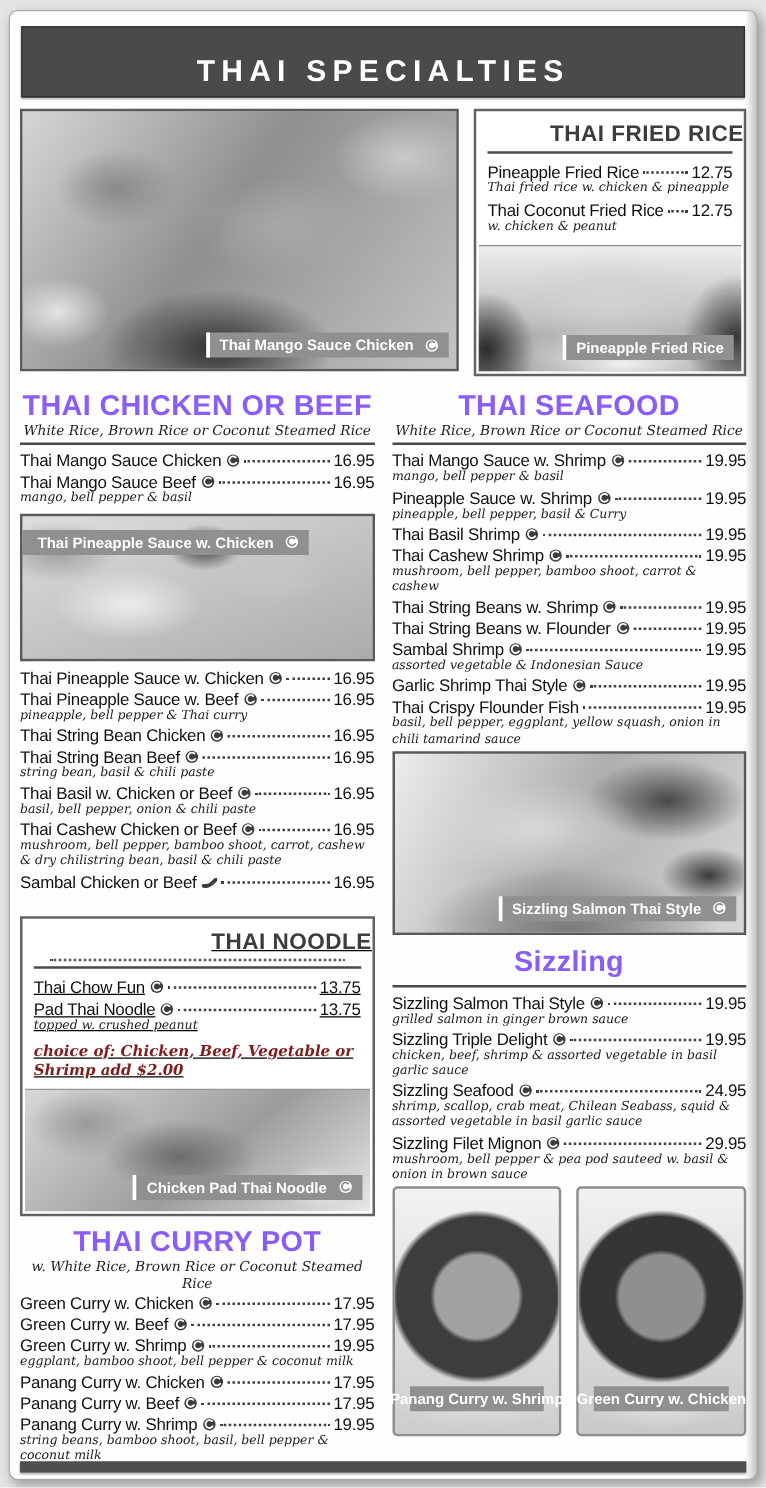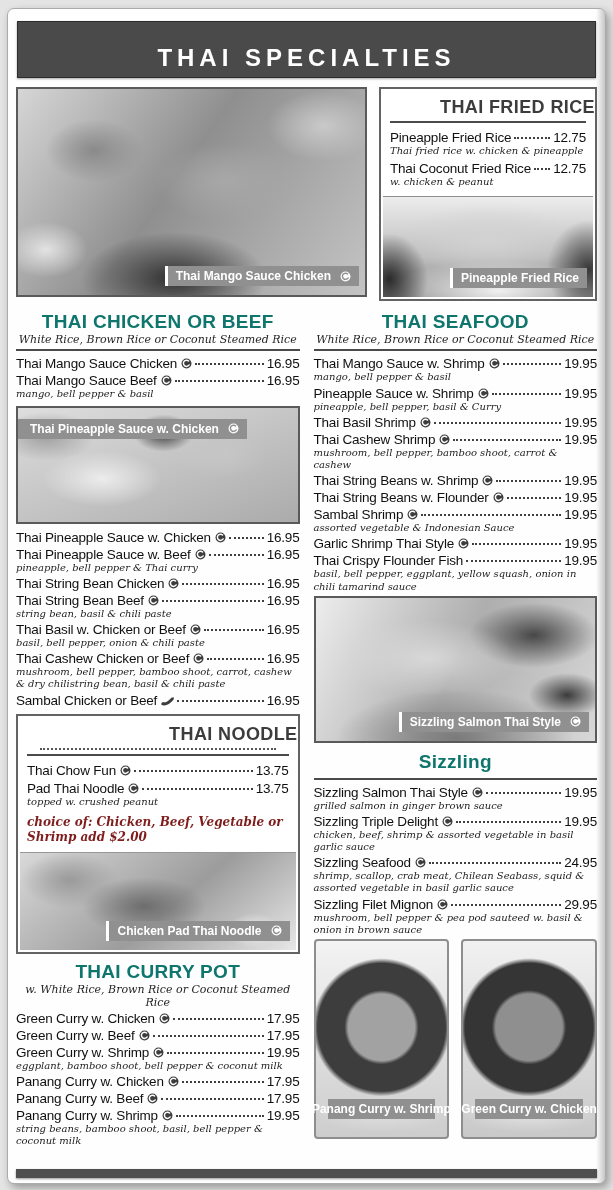--- a/index.html
+++ b/index.html
@@ -67,21 +67,21 @@
   .cap-center { left:12px; right:12px; bottom:18px; justify-content:center; }
 
   .menu-box { border:2px solid #636363; background:#fff; position:relative; display:flex; flex-direction:column; }
   .fried-box { width:214px; }
   .box-title { text-align:right; font-weight:700; font-size:18px; color:#3c3c3c; padding:8px 0 3px; letter-spacing:.4px; }
   .box-rule { border-top:2px solid #4a4a4a; margin:0 9px 5px; }
   .dotline { border-top:2px dotted #555; margin:0 22px; }
   .pad-h { padding-left:9px; padding-right:9px; }
 
   .sec-head { text-align:center; margin:3px 0 1px; }
-  .sec-title { font-size:19px; font-weight:700; color:#0f766e; letter-spacing:.3px; }
+  .sec-title { font-size:23px; font-weight:700; color:#8b5cf6; letter-spacing:.3px; }
   .sec-sub { font-family:"DejaVu Serif",serif; font-style:italic; font-size:11px; color:#1f1f1f; }
   .sec-rule { border-top:2px solid #4a4a4a; margin:3px 0 5px; }
 
   .mrow { display:flex; align-items:baseline; font-size:13.5px; color:#101010; margin:2px 0 1px; letter-spacing:-.2px; }
   .iname { white-space:nowrap; }
   .spice, .chili { width:11px; height:11px; margin-left:4px; align-self:center; flex:none; }
   .chili { width:13px; }
   .lead { flex:1; border-bottom:2px dotted #3f3f3f; margin:0 3px; transform:translateY(-3px); min-width:10px; }
   .iprice { white-space:nowrap; }
   .idesc { font-family:"DejaVu Serif",serif; font-style:italic; font-size:10px; color:#1c1c1c; line-height:1.22; margin:-1px 0 2px; }
@@ -233,21 +233,21 @@
       <div class="mrow">
             <span class="iname">Sambal Chicken or Beef</span>
             <svg class="chili" viewBox="0 0 14 12">
               <path d="M2 9.5Q7 10.5 12 4.5" fill="none" stroke="#3d3d3d" stroke-width="3.4" stroke-linecap="round"></path>
               <path d="M12 4.5l1.6-1.8" stroke="#3d3d3d" stroke-width="1.4" fill="none"></path>
             </svg>
             <span class="lead"></span>
             <span class="iprice">16.95</span>
           </div>
 
-      <div class="menu-box noodle-box" style="margin-top:6px;">
+      <div class="menu-box noodle-box" style="margin-top:20px;text-decoration:underline;">
         <div class="box-title">THAI NOODLE</div>
         <div class="dotline"></div>
         <div class="box-rule" style="margin-top:4px;"></div>
         <div class="mrow pad-h">
               <span class="iname">Thai Chow Fun</span>
               <svg class="spice" viewBox="0 0 12 12">
                 <circle cx="6" cy="6" r="5.4" fill="#3d3d3d"></circle>
                 <path d="M8.3 3.2A3.4 3.4 0 1 0 8.9 7.6" fill="none" stroke="#fff" stroke-width="1.6" stroke-linecap="round"></path>
               </svg>
               <span class="lead"></span>

